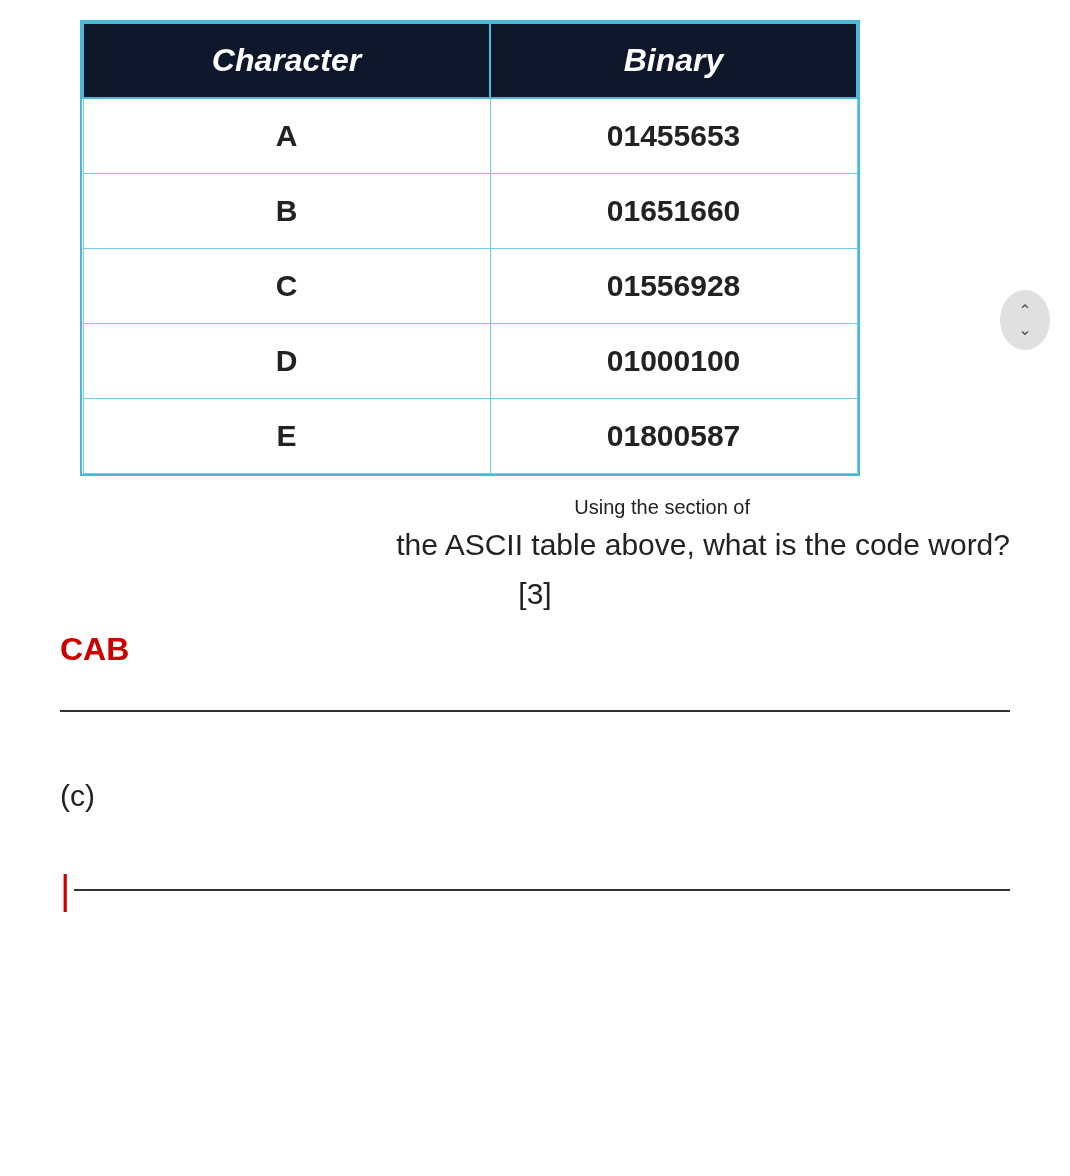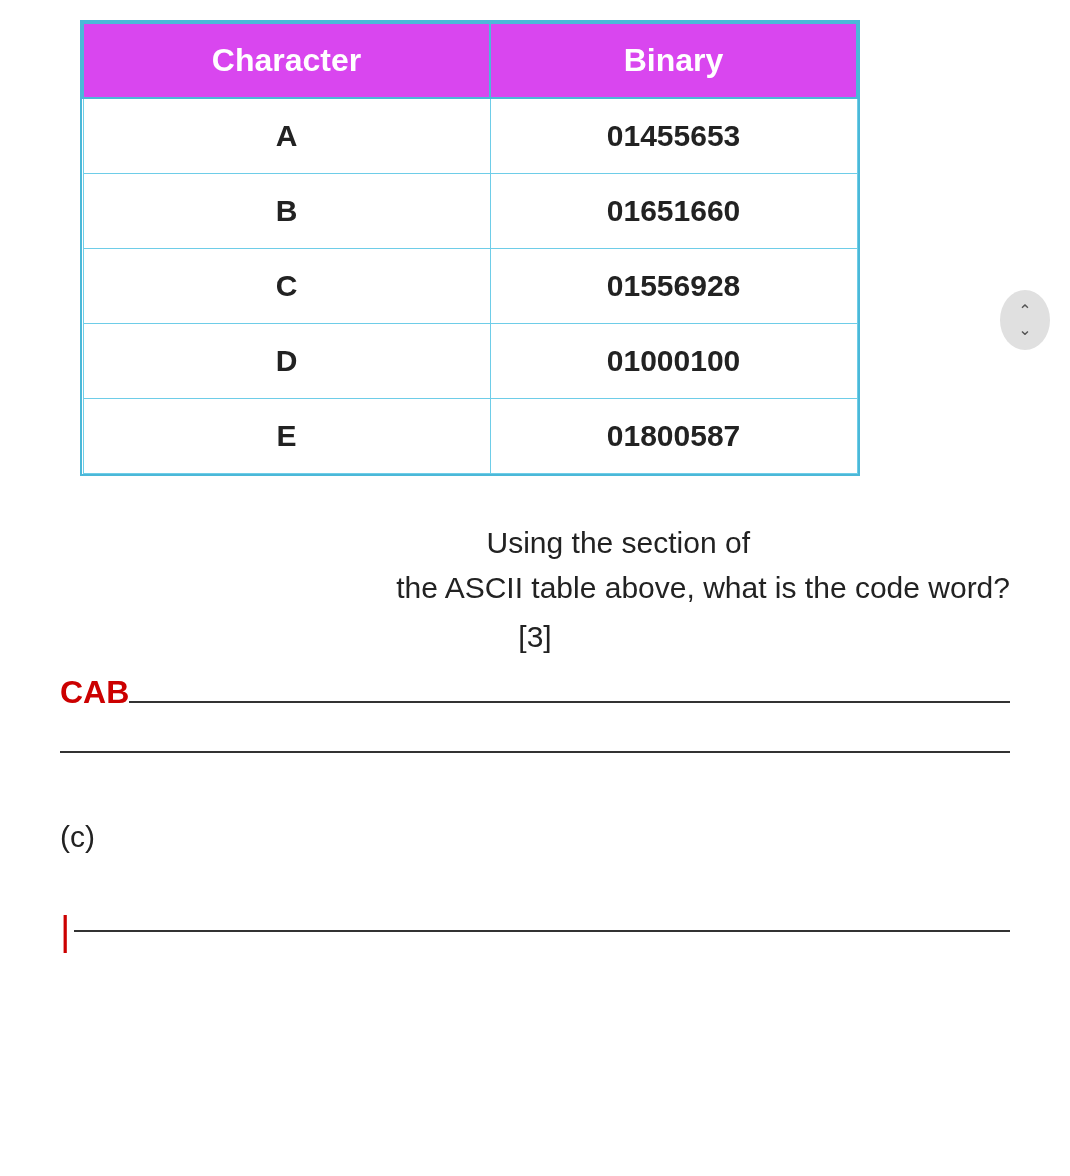--- a/index.html
+++ b/index.html
@@ -22,41 +22,42 @@
       margin: 0 auto 0 20px;
       border: 2px solid #4bb8d8;
     }
 
     table {
       width: 100%;
       border-collapse: collapse;
     }
 
     thead tr th {
-      background-color: #d946ef;
+      background-color: #0f172a;
       color: #ffffff;
       font-size: 32px;
       font-weight: bold;
       text-align: center;
       padding: 18px 10px;
       border: 2px solid #4bb8d8;
+      font-style: italic;
     }
 
     tbody tr td {
       text-align: center;
       font-size: 30px;
       font-weight: bold;
       padding: 20px 10px;
       border: 1px solid #6ecde8;
       color: #222222;
     }
 
     .question-text {
-      margin-top: 44px;
-      font-size: 30px;
+      margin-top: 16px;
+      font-size: 20px;
       color: #222222;
       text-align: right;
       padding-right: 260px;
       line-height: 1.5;
     }
 
     .question-text-line2 {
       font-size: 30px;
       color: #222222;
       text-align: right;
@@ -68,20 +69,21 @@
       font-size: 30px;
       text-align: center;
       margin-top: 10px;
       color: #222222;
     }
 
     .answer-section {
       margin-top: 20px;
       display: flex;
       align-items: baseline;
+      flex-direction: column;
     }
 
     .answer-text {
       font-size: 32px;
       font-weight: bold;
       color: #cc0000;
       margin-right: 0;
     }
 
     .answer-underline {

